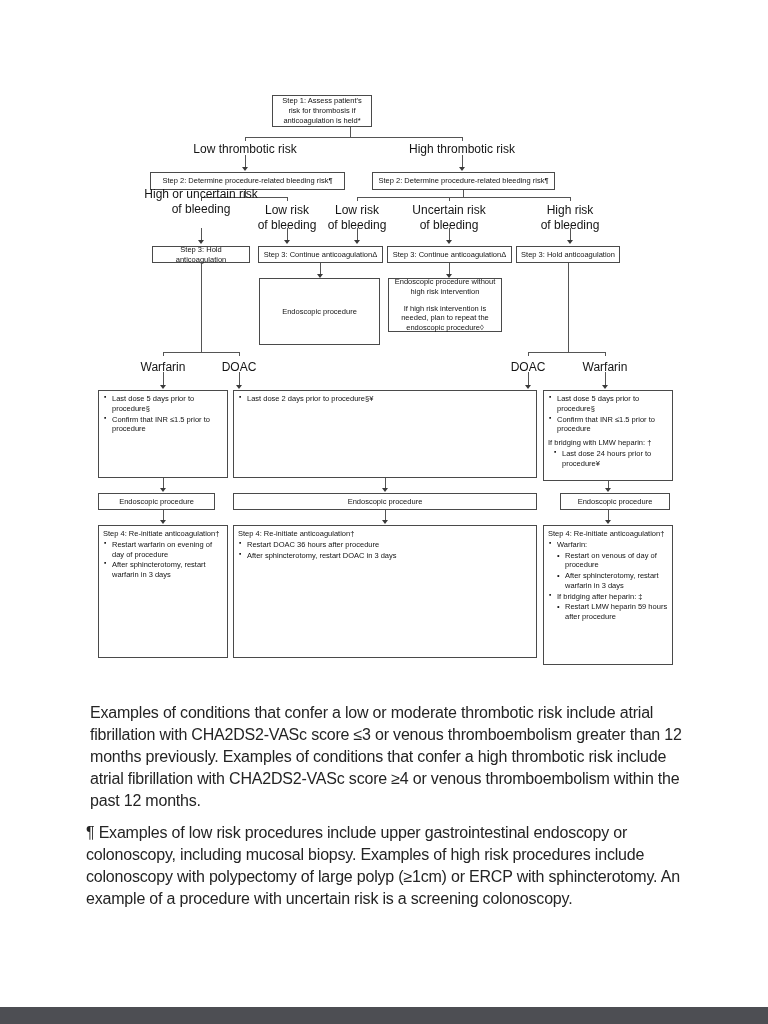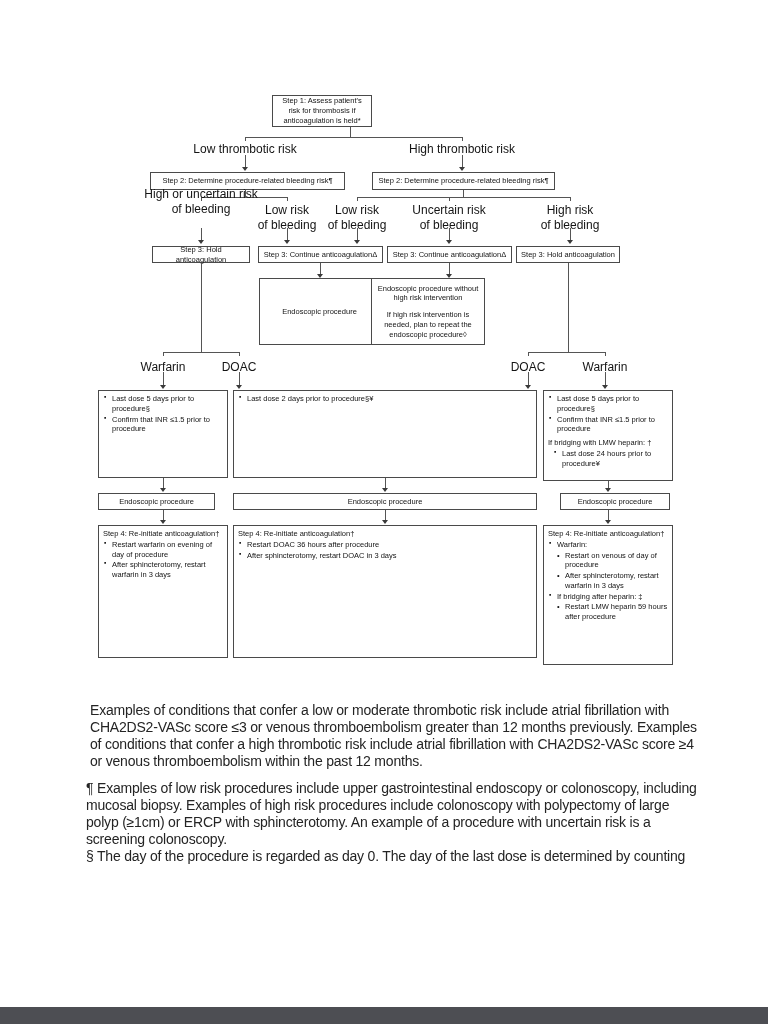--- a/index.html
+++ b/index.html
@@ -17,22 +17,22 @@
   .hl{position:absolute;display:block;height:1px;background:#555;}
   .ah{position:absolute;display:block;width:0;height:0;border-left:3px solid transparent;
       border-right:3px solid transparent;border-top:4.5px solid #3a3a3a;transform:translateX(-50%);}
   .bul{position:relative;padding-left:9px;margin-bottom:1px;}
   .bul::before{content:"▪";position:absolute;left:1px;top:-1px;font-size:6.5px;}
   .bul2{position:relative;padding-left:8px;margin-left:9px;margin-bottom:1px;}
   .bul2::before{content:"•";position:absolute;left:0;top:0;}
   .plain{margin-top:4px;margin-bottom:1px;}
   .t4title{margin-bottom:1px;}
   
-  #body-text{position:absolute;left:86px;top:702px;width:614px;font-size:14px;
-             line-height:17px;letter-spacing:-0.2px;color:#242424;}
+  #body-text{position:absolute;left:86px;top:702px;width:614px;font-size:16px;
+             line-height:22px;letter-spacing:-0.2px;color:#242424;}
   #para1{margin:0 0 10px 0;padding-left:4px;}
   .fn{margin:0;}
   #footer-bar{position:absolute;left:0;bottom:0;width:768px;height:17px;background:#4d4e53;}
 </style>
 </head>
 <body>
 
 <div id="page">
 
   <div>
@@ -94,21 +94,21 @@
     <div class="box c" style="left:516px;top:246px;width:104px;height:17px">Step 3: Hold anticoagulation</div>
 
     <i class="vl" style="left:320px;top:263px;height:11px"></i>
     <i class="ah" style="left:320px;top:274px"></i>
     <i class="vl" style="left:449px;top:263px;height:11px"></i>
     <i class="ah" style="left:449px;top:274px"></i>
     <i class="vl" style="left:201px;top:263px;height:89px"></i>
     <i class="vl" style="left:568px;top:263px;height:89px"></i>
 
     <div class="box c" style="left:259px;top:278px;width:121px;height:67px">Endoscopic procedure</div>
-    <div class="box c" style="left:371px;top:278px;width:114px;height:67px">
+    <div class="box c" style="left:388px;top:278px;width:114px;height:54px">
       <div>Endoscopic procedure without high risk intervention</div>
       <div style="margin-top:7px">If high risk intervention is needed, plan to repeat the endoscopic procedure◊</div>
     </div>
 
     <i class="hl" style="left:163px;top:352px;width:76px"></i>
     <i class="vl" style="left:163px;top:352px;height:4px"></i>
     <i class="vl" style="left:239px;top:352px;height:4px"></i>
     <i class="hl" style="left:528px;top:352px;width:77px"></i>
     <i class="vl" style="left:528px;top:352px;height:4px"></i>
     <i class="vl" style="left:605px;top:352px;height:4px"></i>
@@ -175,17 +175,16 @@
       <div class="bul2">Restart on venous of day of procedure</div>
       <div class="bul2">After sphincterotomy, restart warfarin in 3 days</div>
       <div class="bul">If bridging after heparin: ‡</div>
       <div class="bul2">Restart LMW heparin 59 hours after procedure</div>
     </div>
   </div>
 
   <div id="body-text">
     <p id="para1">Examples of conditions that confer a low or moderate thrombotic risk include atrial fibrillation with CHA2DS2-VASc score ≤3 or venous thromboembolism greater than 12 months previously. Examples of conditions that confer a high thrombotic risk include atrial fibrillation with CHA2DS2-VASc score ≥4 or venous thromboembolism within the past 12 months.</p>
     <div class="fn">¶ Examples of low risk procedures include upper gastrointestinal endoscopy or colonoscopy, including mucosal biopsy. Examples of high risk procedures include colonoscopy with polypectomy of large polyp (≥1cm) or ERCP with sphincterotomy. An example of a procedure with uncertain risk is a screening colonoscopy.</div>
-    <div class="fn">§ The day of the procedure is regarded as day 0. The day of the last dose is determined by counting</div>
   </div>
 
   <div id="footer-bar"></div>
 </div>
 
 </body></html>

